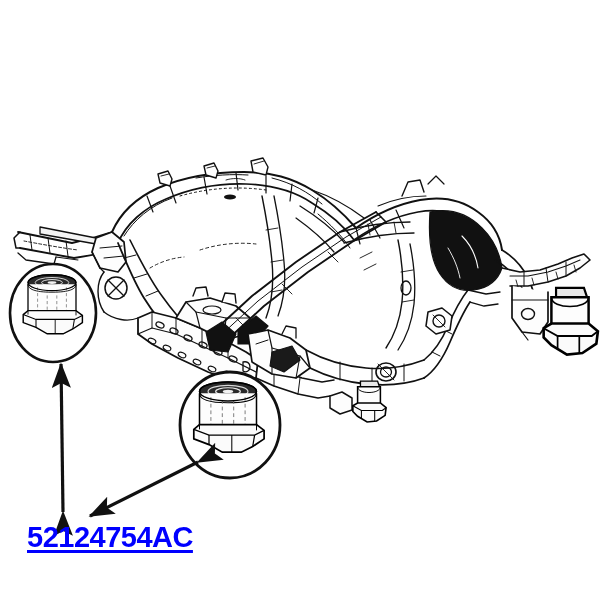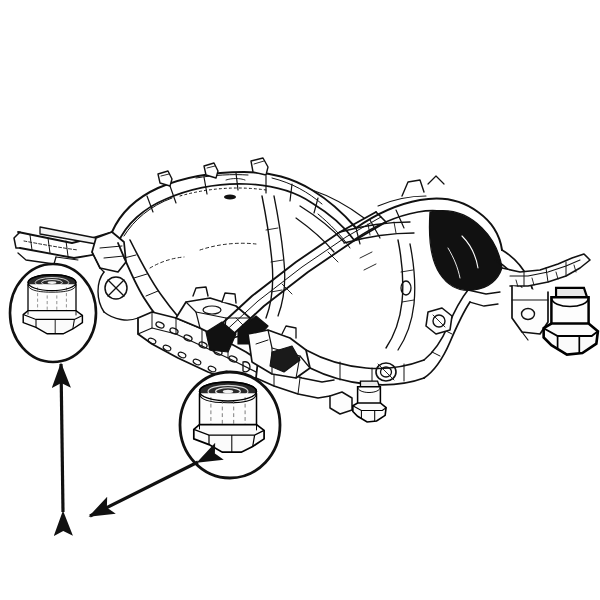--- a/index.html
+++ b/index.html
@@ -313,14 +313,15 @@
         <use href="#bushing-glyph" transform="translate(228,418) scale(0.95)"></use>
       </g>
     </g>
 
     <g>
       <line x1="63" y1="512" x2="61" y2="364" stroke="#111111" stroke-width="3.2" marker-end="url(#ah)" marker-start="url(#ahs)"></line>
       <line x1="198" y1="462" x2="90" y2="516" stroke="#111111" stroke-width="3.2" marker-end="url(#ah)" marker-start="url(#ahs)"></line>
     </g>
   </svg>
 
+  <a id="partnumber" href="#">52124754AC</a>
 
 </div>
 
 </body></html>

